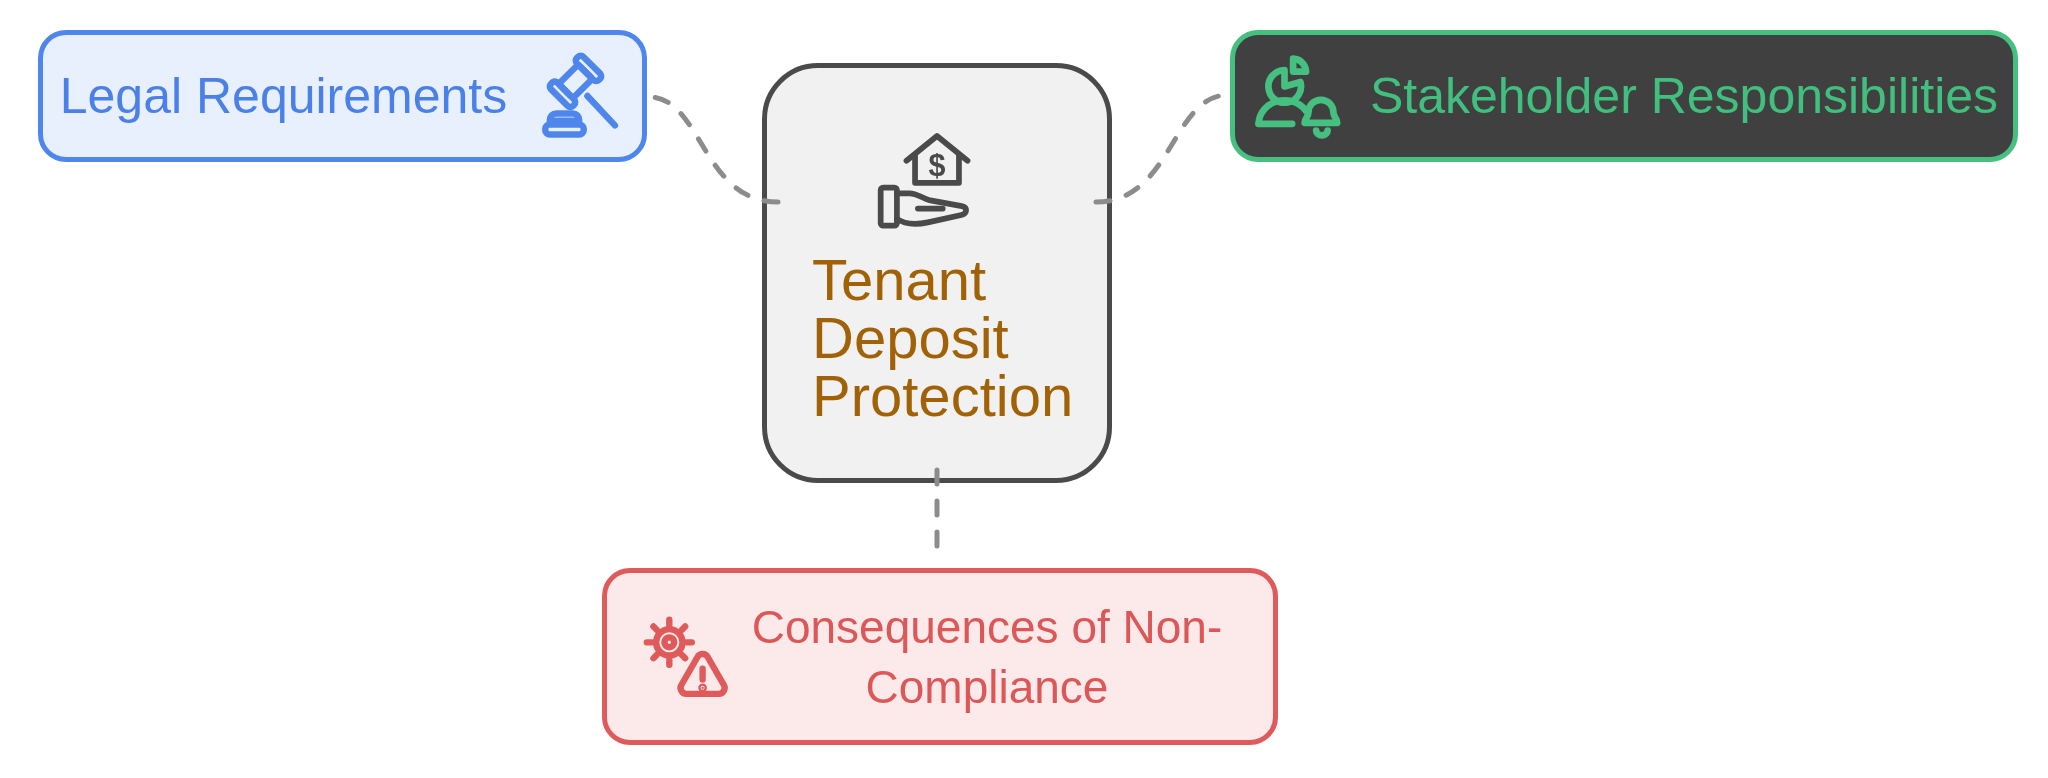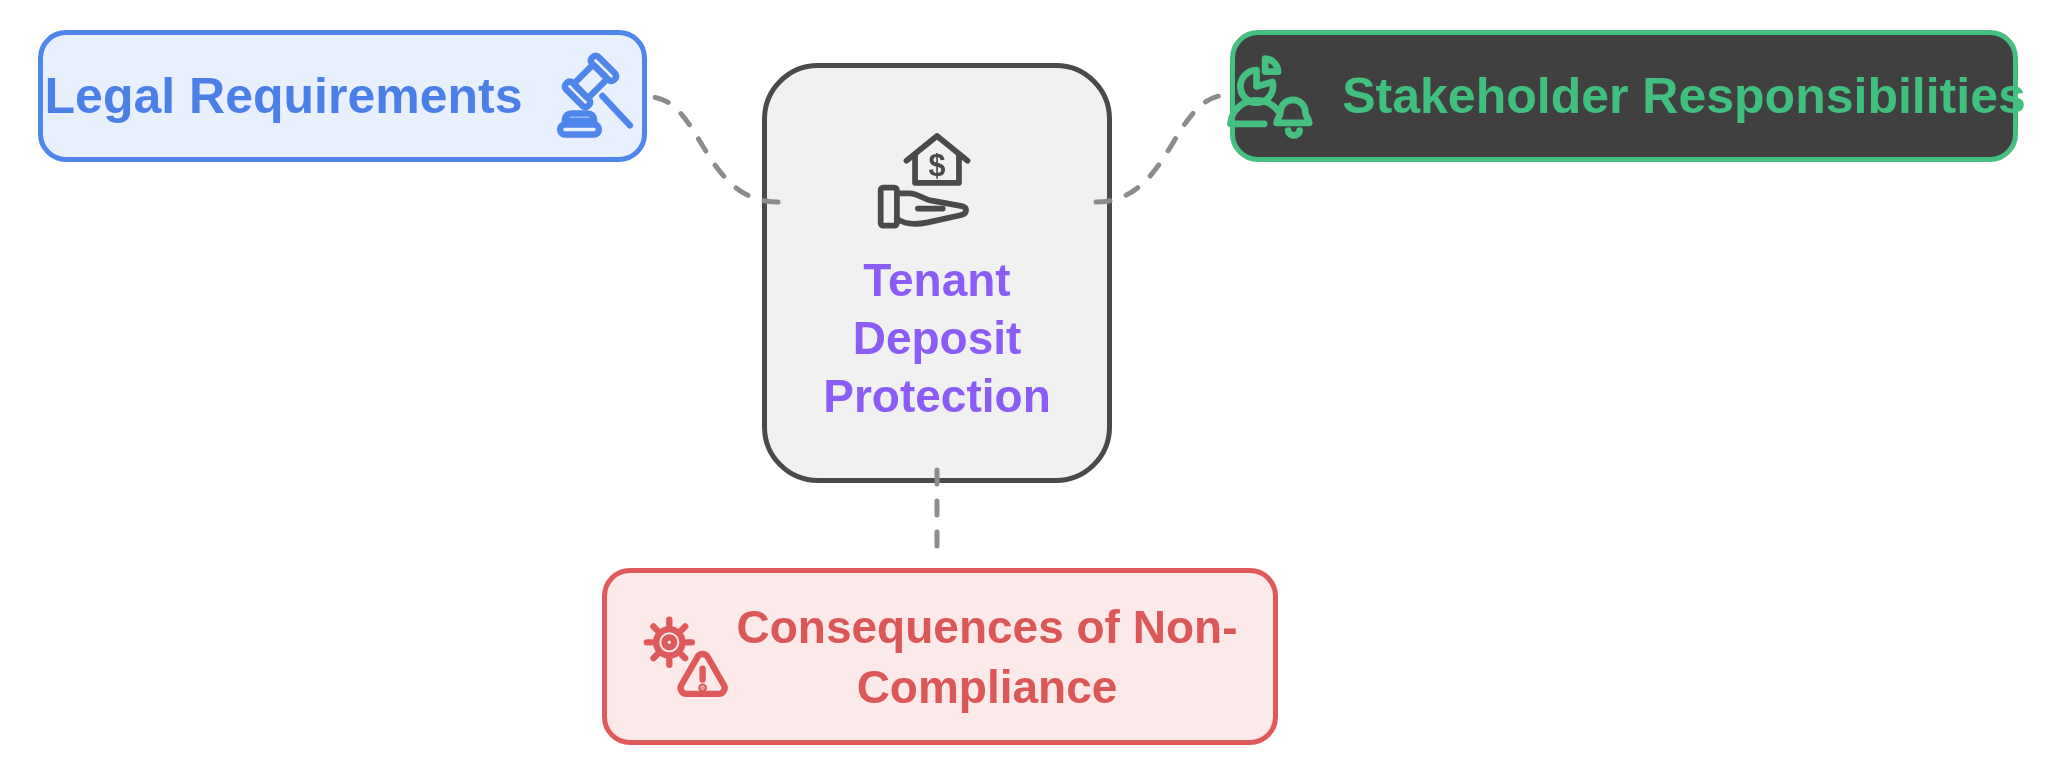--- a/index.html
+++ b/index.html
@@ -11,21 +11,21 @@
     overflow:hidden;
   }
   .node{
     position:absolute;
     box-sizing:border-box;
     border:5px solid #000;
     display:flex;
     align-items:center;
   }
   .branch{border-radius:28px;}
-  .label{white-space:nowrap;font-weight:700;}
+  .label{white-space:nowrap;font-weight:400;}
   
   #node-legal{
     left:38px;top:30px;width:609px;height:132px;
     background:#E8F0FE;border-color:#4E86EC;
     justify-content:center;gap:30px;padding:0 18px;
   }
   #node-legal .label{color:#4B80E8;font-size:50px;}
   
   #node-stakeholder{
     left:1230px;top:30px;width:788px;height:132px;
@@ -34,22 +34,22 @@
   }
   #node-stakeholder .label{color:#41BF7E;font-size:50px;}
   
   #node-center{
     left:762px;top:63px;width:350px;height:420px;
     background:#F1F1F1;border-color:#4A4A4A;
     border-radius:56px;
     flex-direction:column;justify-content:center;gap:16px;
   }
   #node-center .label{
-    color:#8b5cf6;font-size:46px;line-height:58px;
-    white-space:normal;text-align:center;width:250px;
+    color:#a16207;font-size:58px;line-height:58px;
+    white-space:normal;width:250px;
   }
   
   #node-consequences{
     left:602px;top:568px;width:676px;height:177px;
     background:#FCE9E9;border-color:#DF5B5B;
     padding:0 30px 0 30px;gap:0;
   }
   #node-consequences .label{
     color:#DC5757;font-size:46px;line-height:60px;
     white-space:normal;text-align:center;flex:1;

